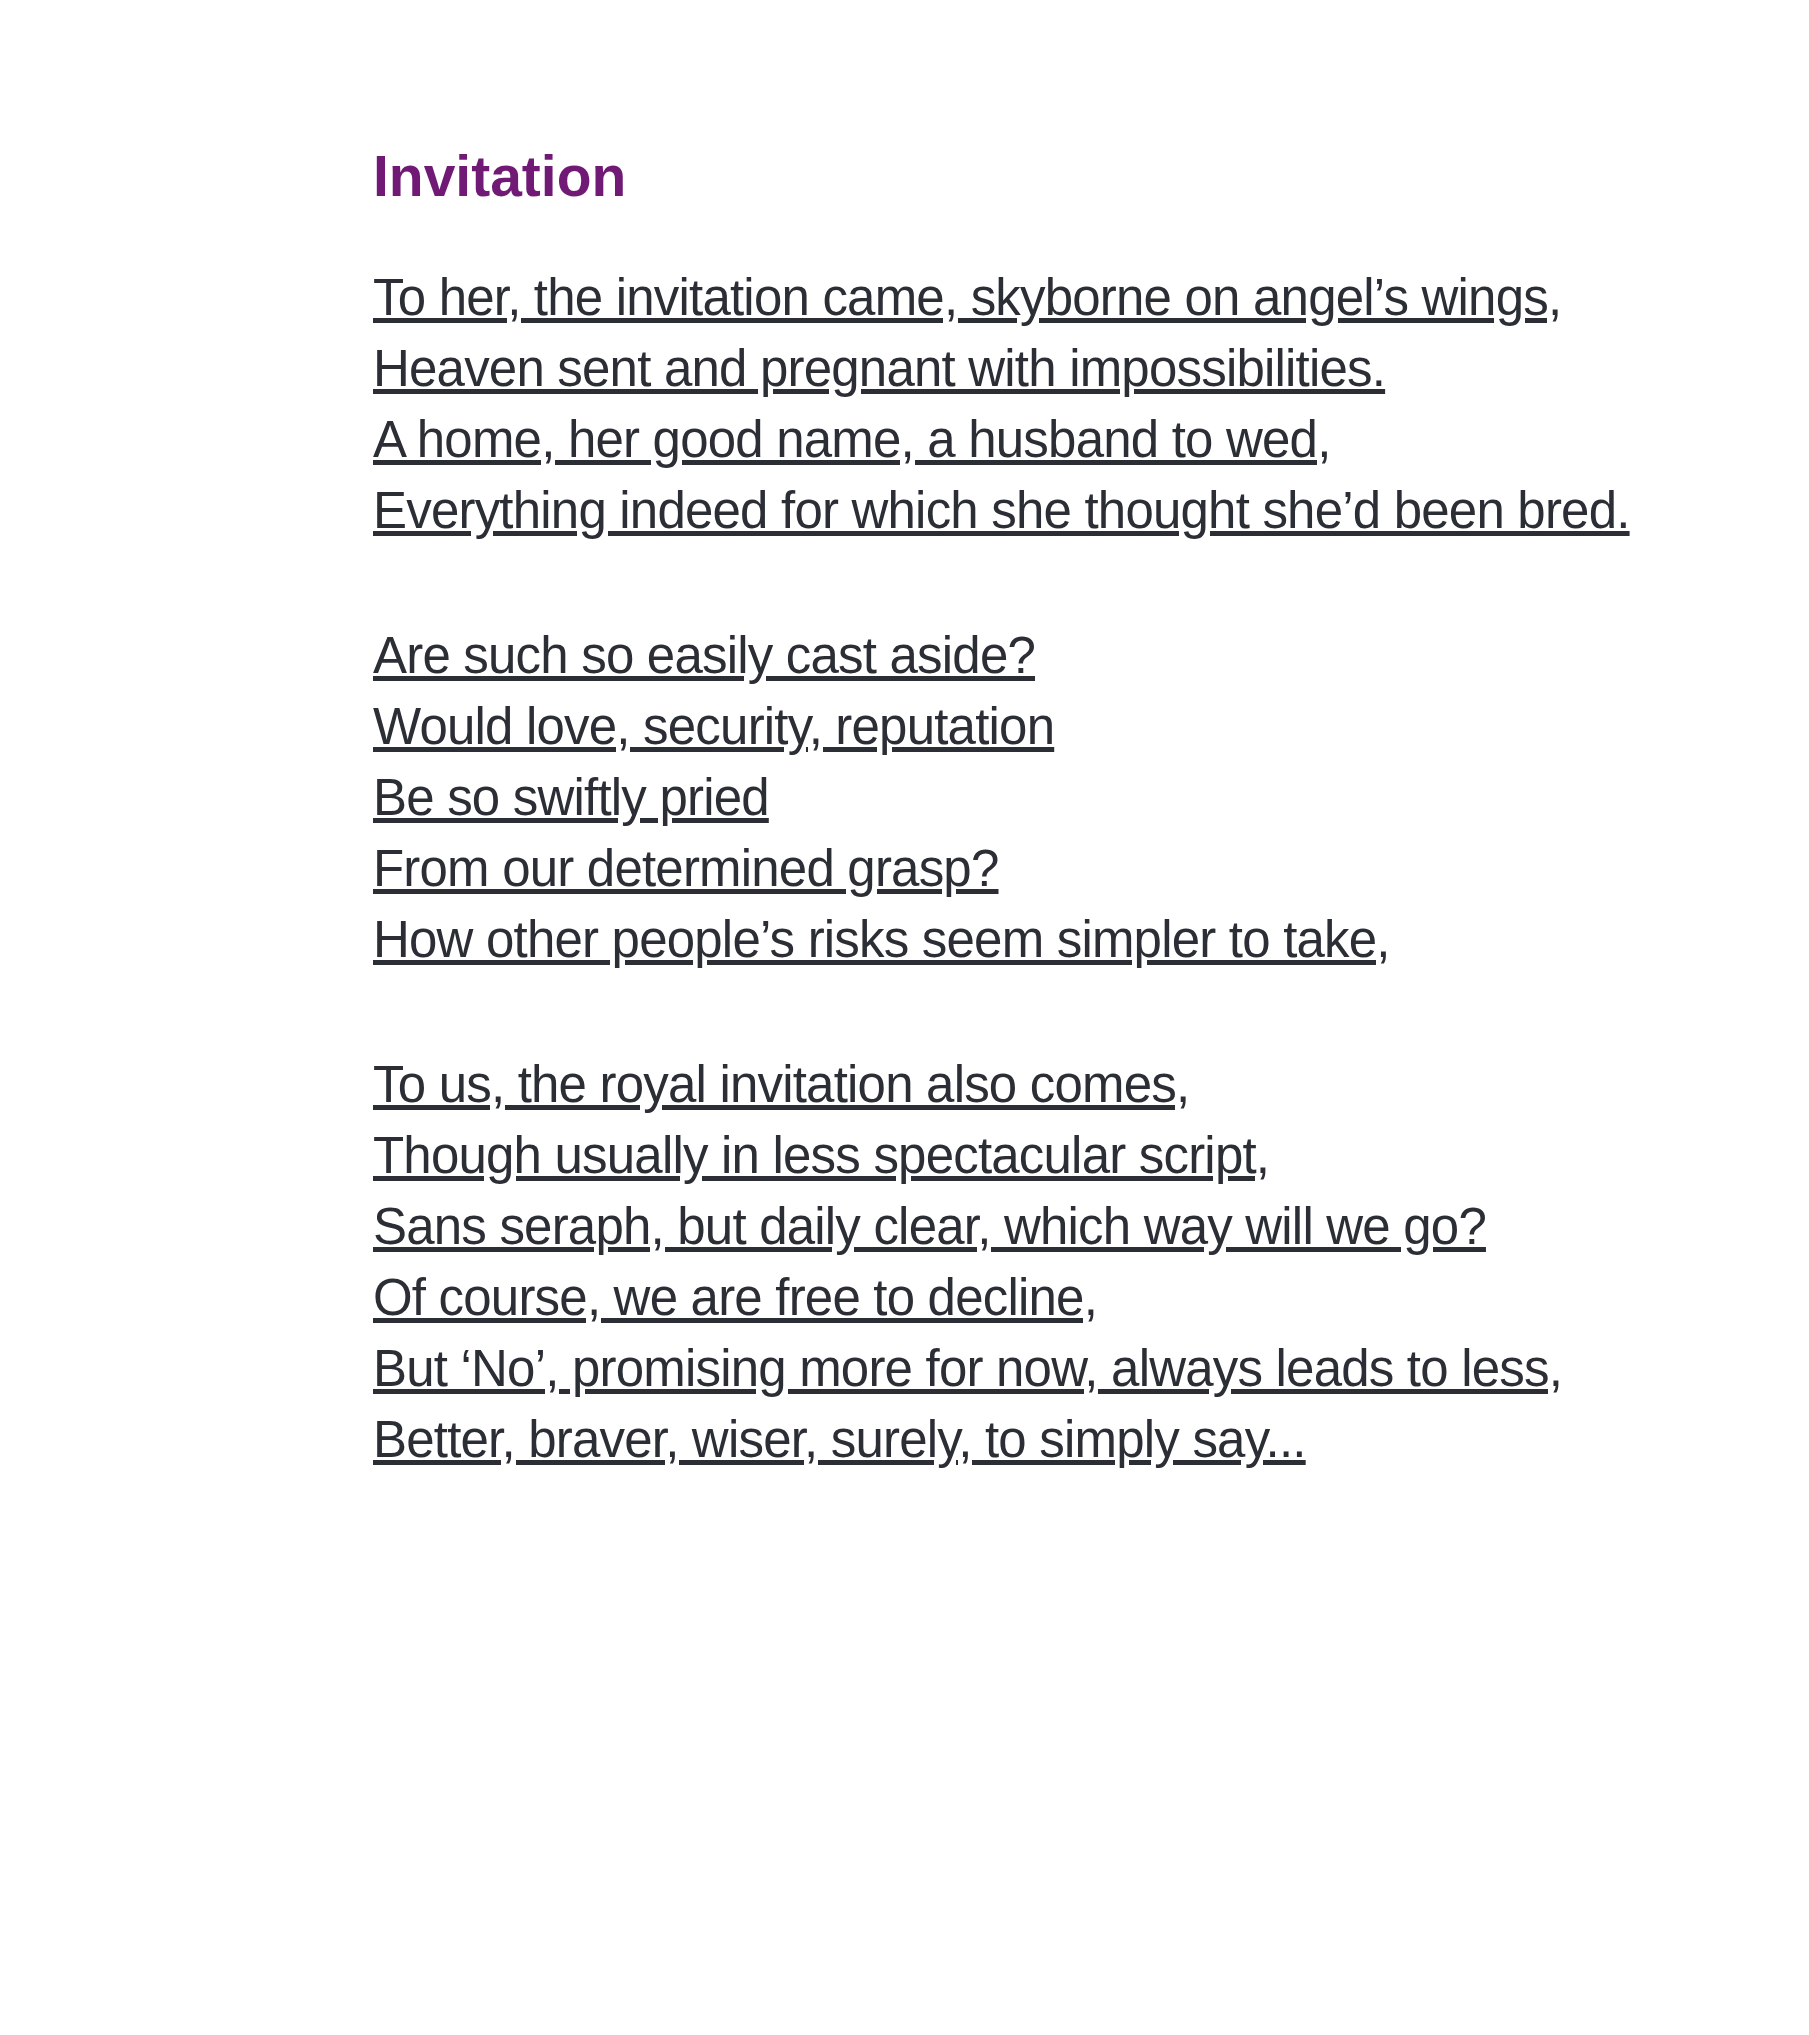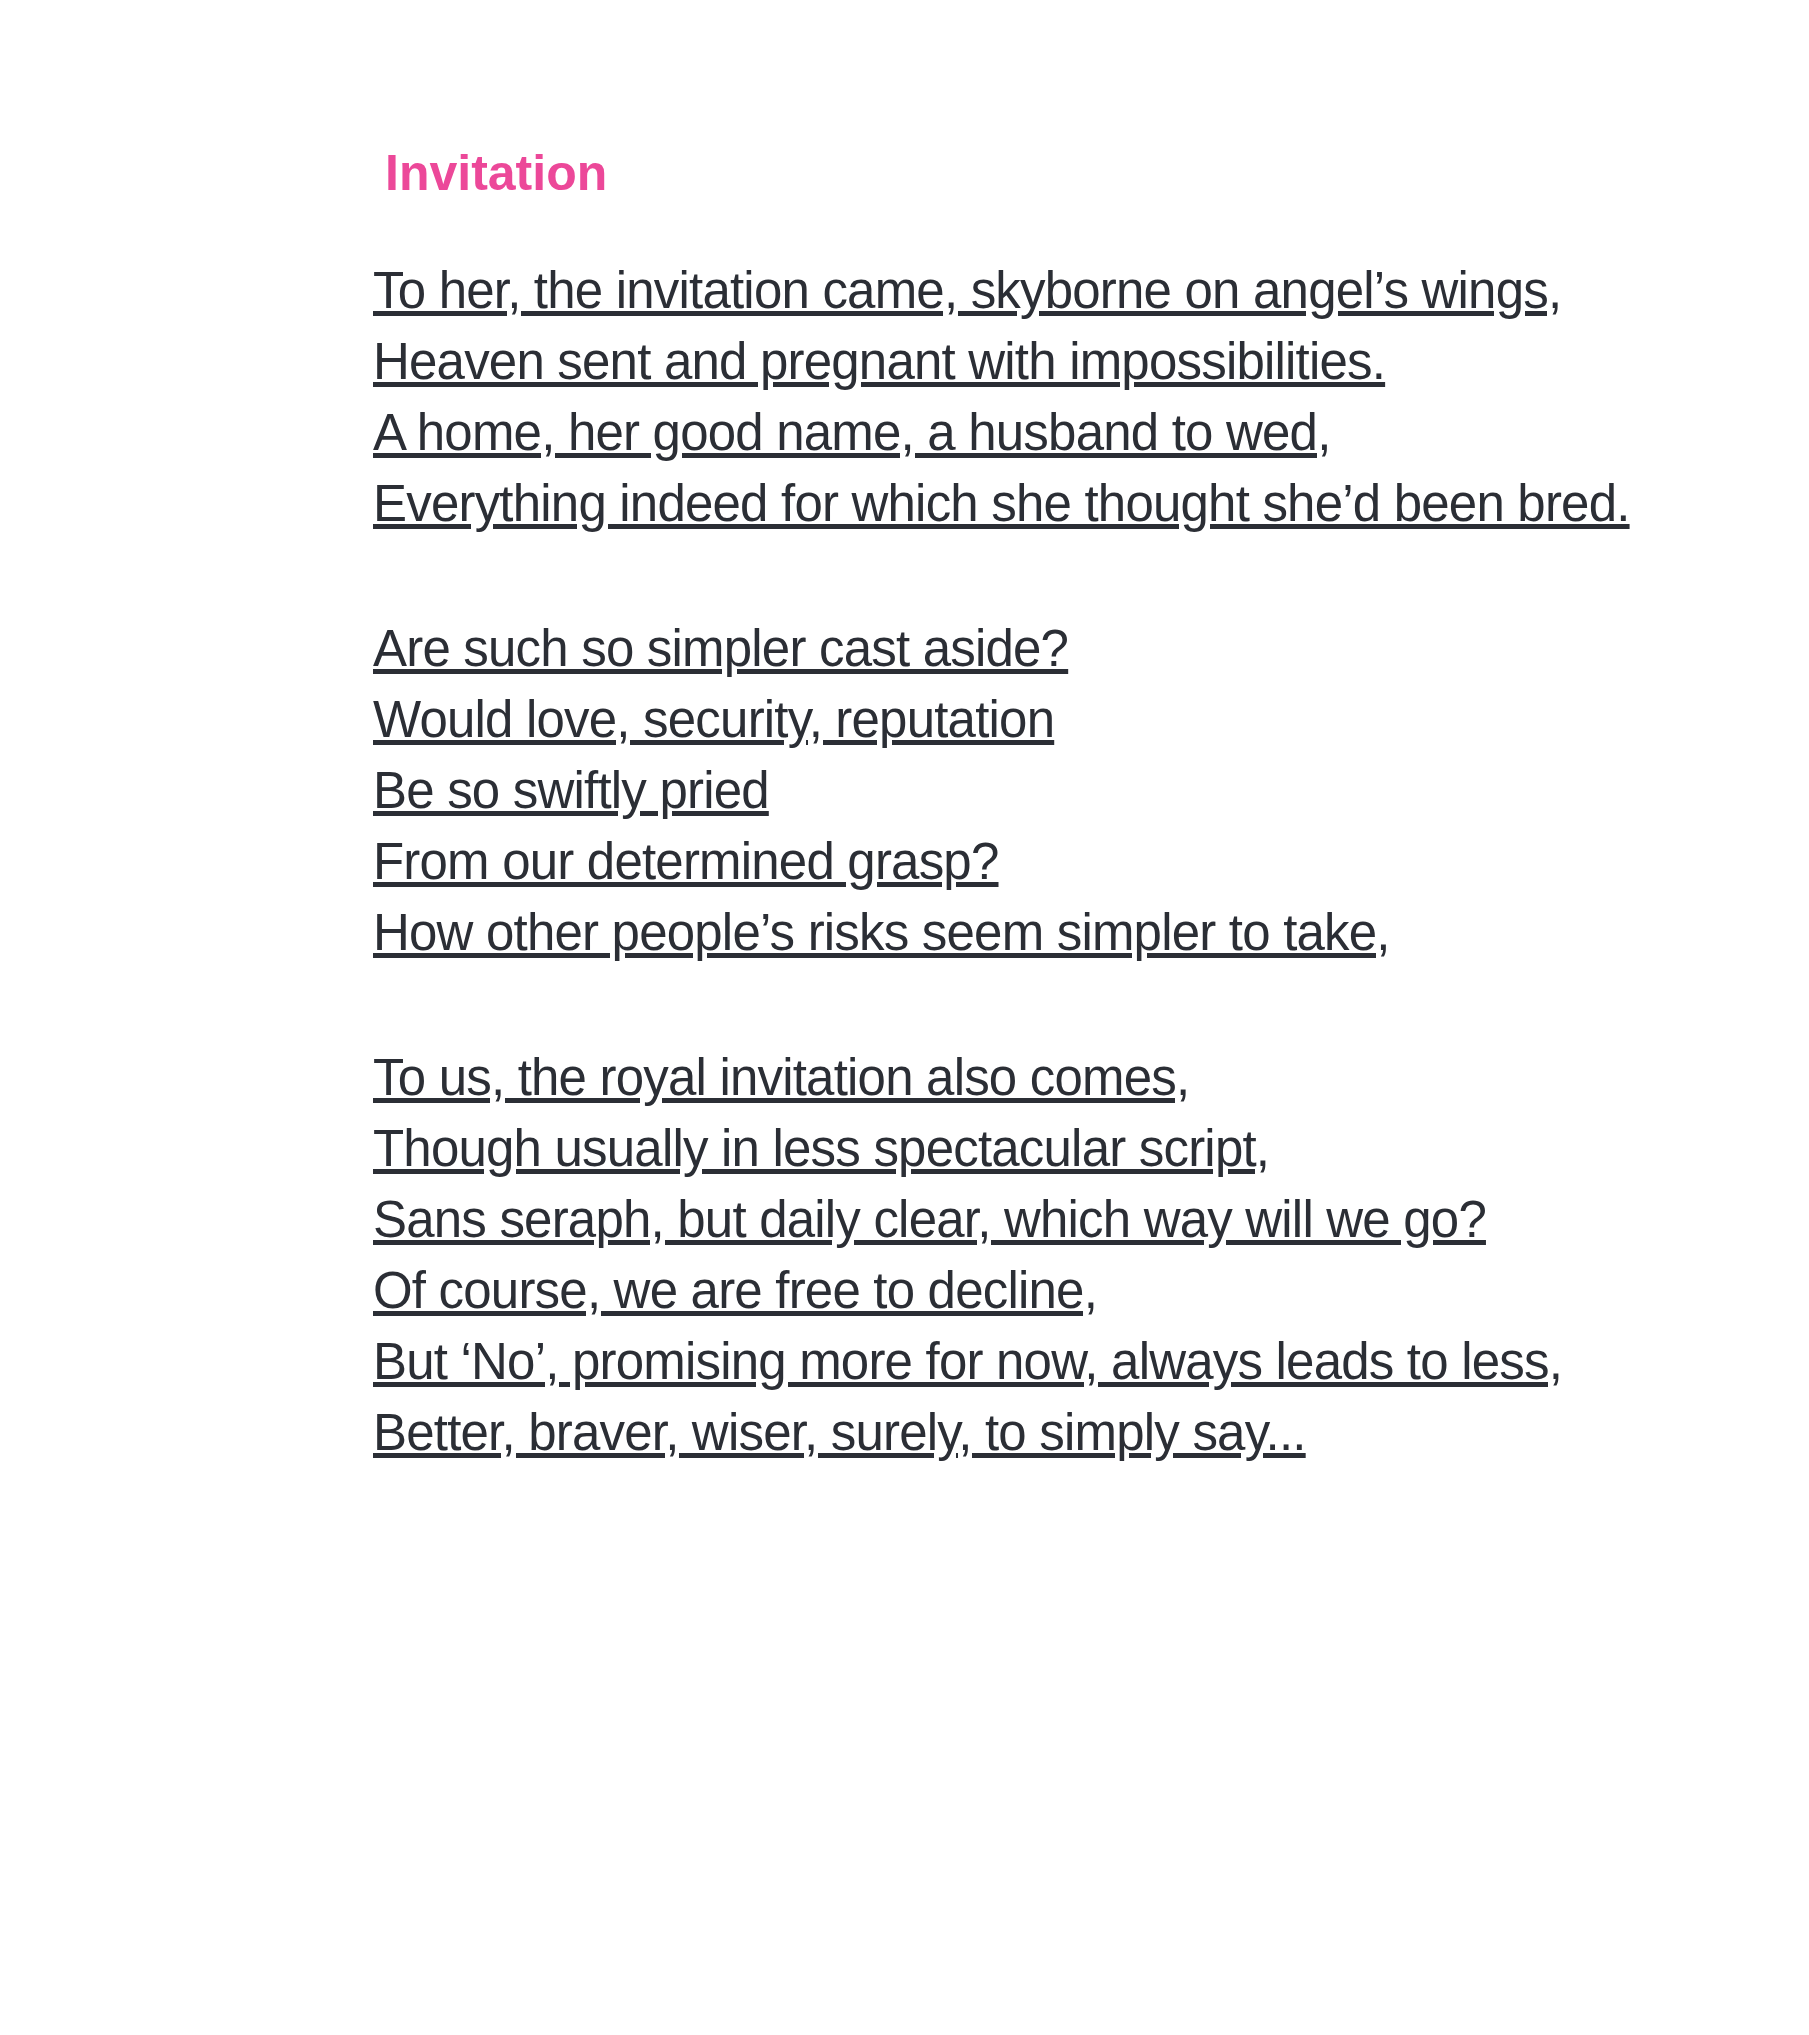--- a/index.html
+++ b/index.html
@@ -19,25 +19,25 @@
     inset: 0;
     background: #ffffff;
   }
   .poem {
     position: absolute;
     left: 373px;
     top: 148px;
     width: 1301px;
   }
   .poem-title {
-    margin: 0 0 57px 12px;
-    font-size: 50px;
+    margin: 0 0 57px 0;
+    font-size: 57px;
     line-height: 1;
     font-weight: bold;
-    color: #ec4899;
+    color: #701a75;
     letter-spacing: 0px;
   }
   .stanza {
     margin: 0 0 74px 0;
   }
   .poem-line {
     font-size: 51px;
     line-height: 71px;
     color: #2b2e35;
     letter-spacing: -0.8px;
@@ -54,21 +54,21 @@
     <h1 class="poem-title">Invitation</h1>
 
     <div class="stanza">
       <div class="poem-line">To her, the invitation came, skyborne on angel’s wings,</div>
       <div class="poem-line">Heaven sent and pregnant with impossibilities.</div>
       <div class="poem-line">A home, her good name, a husband to wed,</div>
       <div class="poem-line">Everything indeed for which she thought she’d been bred.</div>
     </div>
 
     <div class="stanza">
-      <div class="poem-line">Are such so simpler cast aside?</div>
+      <div class="poem-line">Are such so easily cast aside?</div>
       <div class="poem-line">Would love, security, reputation</div>
       <div class="poem-line">Be so swiftly pried</div>
       <div class="poem-line">From our determined grasp?</div>
       <div class="poem-line">How other people’s risks seem simpler to take,</div>
     </div>
 
     <div class="stanza">
       <div class="poem-line">To us, the royal invitation also comes,</div>
       <div class="poem-line">Though usually in less spectacular script,</div>
       <div class="poem-line">Sans seraph, but daily clear, which way will we go?</div>

